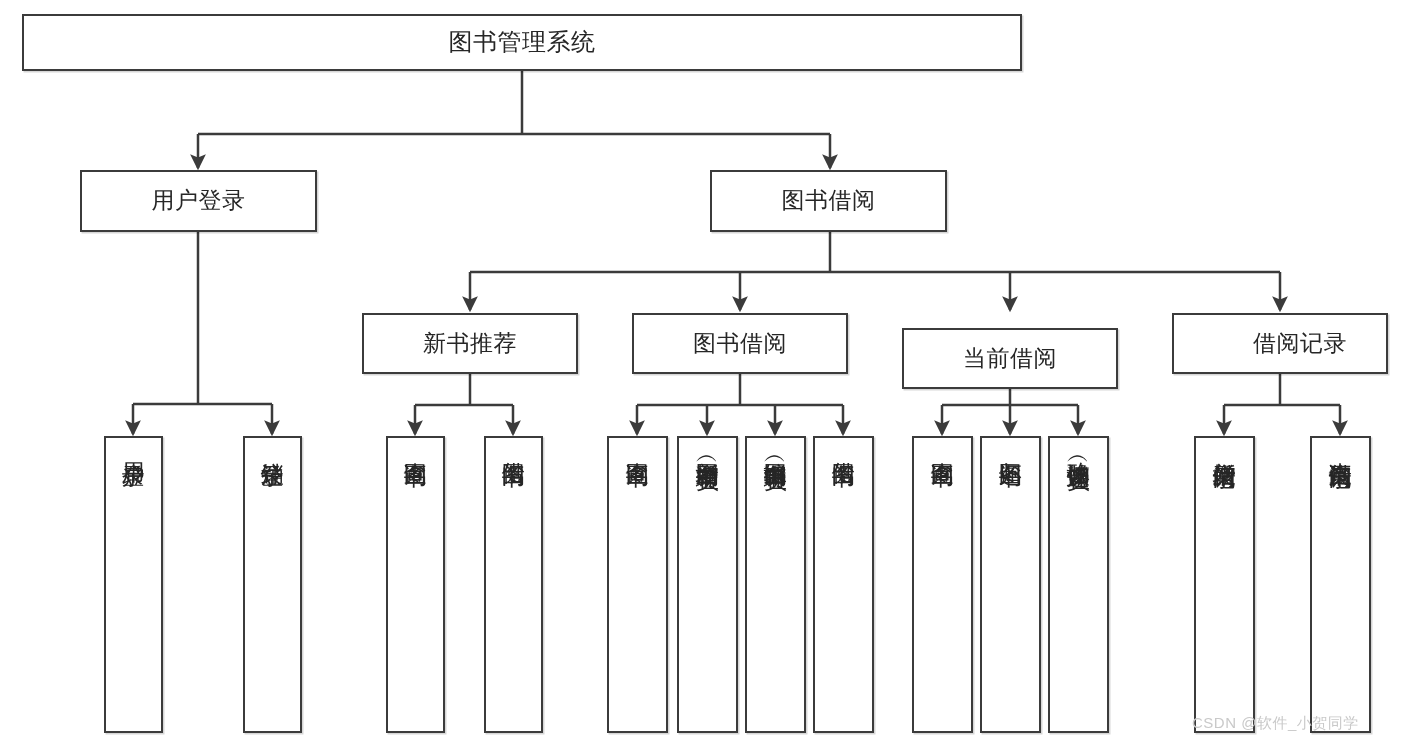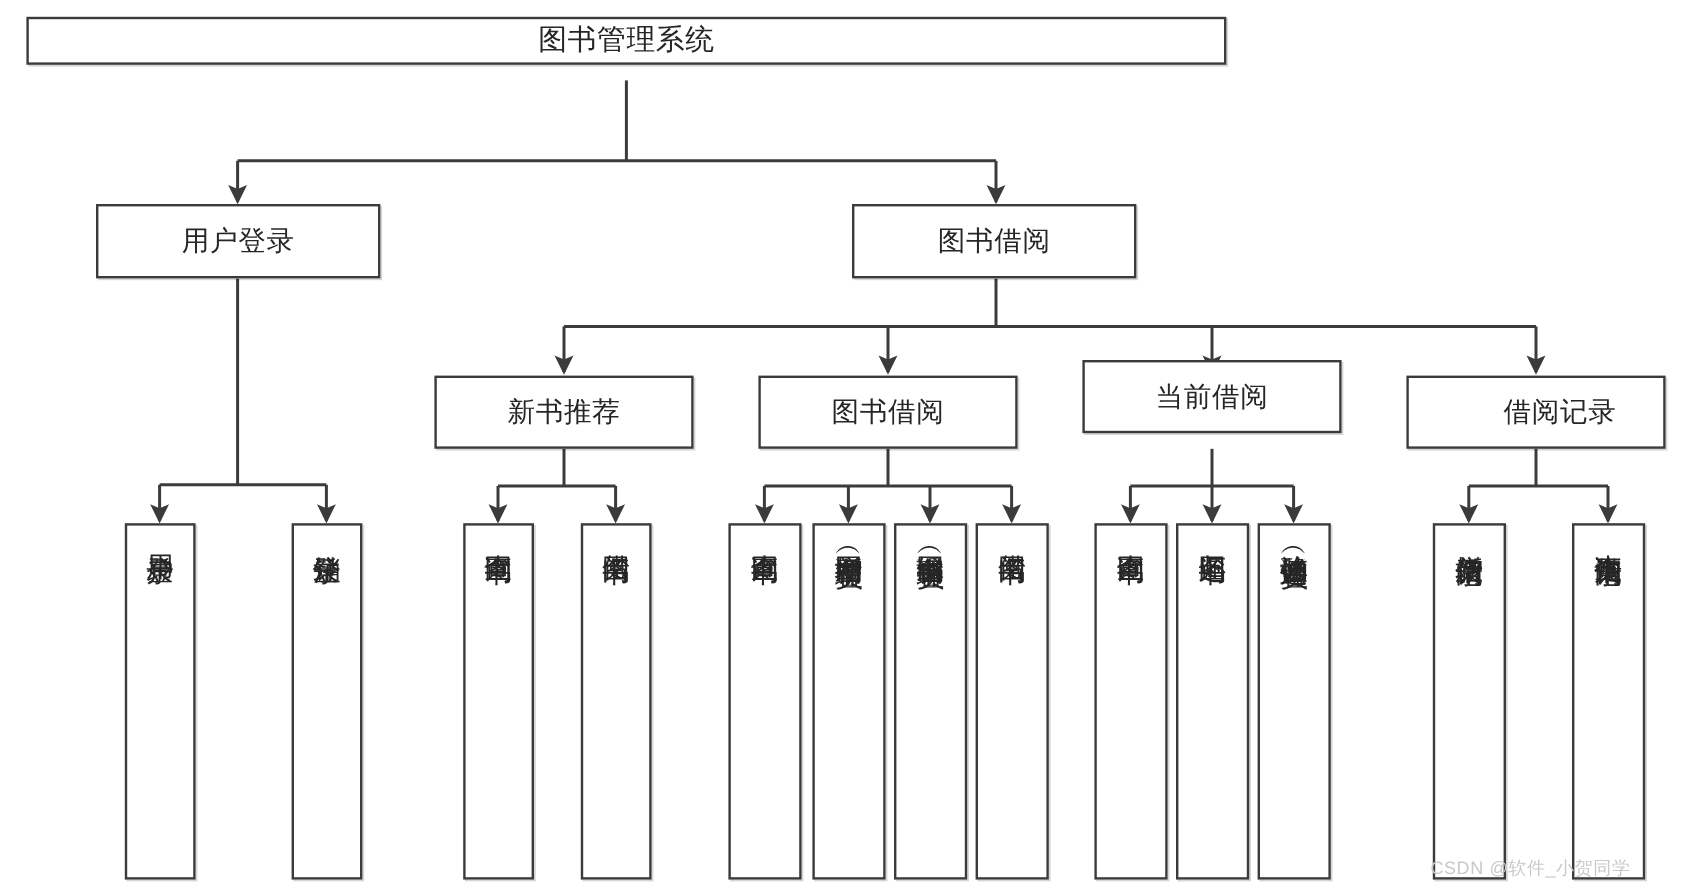--- a/index.html
+++ b/index.html
@@ -118,38 +118,38 @@
       <path d="M 1010 405 L 1010 434" marker-end="url(#arrow)"></path>
       <path d="M 1078 405 L 1078 434" marker-end="url(#arrow)"></path>
 
       <path d="M 1280 374 L 1280 405"></path>
       <path d="M 1224 405 L 1340 405"></path>
       <path d="M 1224 405 L 1224 434" marker-end="url(#arrow)"></path>
       <path d="M 1340 405 L 1340 434" marker-end="url(#arrow)"></path>
     </g>
   </svg>
 
-  <div class="node root horiz" style="left:22px; top:14px; width:1000px; height:40px;">
+  <div class="node root horiz" style="left:22px; top:14px; width:1000px; height:57px;">
     <span class="label">图书管理系统</span>
   </div>
 
   <div class="node horiz" style="left:80px; top:170px; width:237px; height:62px;">
     <span class="label">用户登录</span>
   </div>
   <div class="node horiz" style="left:710px; top:170px; width:237px; height:62px;">
     <span class="label">图书借阅</span>
   </div>
 
   <div class="node horiz" style="left:362px; top:313px; width:216px; height:61px;">
     <span class="label">新书推荐</span>
   </div>
   <div class="node horiz" style="left:632px; top:313px; width:216px; height:61px;">
     <span class="label">图书借阅</span>
   </div>
-  <div class="node horiz" style="left:902px; top:300px; width:216px; height:61px;">
+  <div class="node horiz" style="left:902px; top:328px; width:216px; height:61px;">
     <span class="label">当前借阅</span>
   </div>
   <div class="node horiz" style="left:1172px; top:313px; width:216px; height:61px;padding-left:40px;">
     <span class="label">借阅记录</span>
   </div>
 
   <div class="node vert" style="left:104px; top:436px; width:59px; height:297px;">
     <span class="label">用户登录</span>
   </div>
   <div class="node vert" style="left:243px; top:436px; width:59px; height:297px;">

